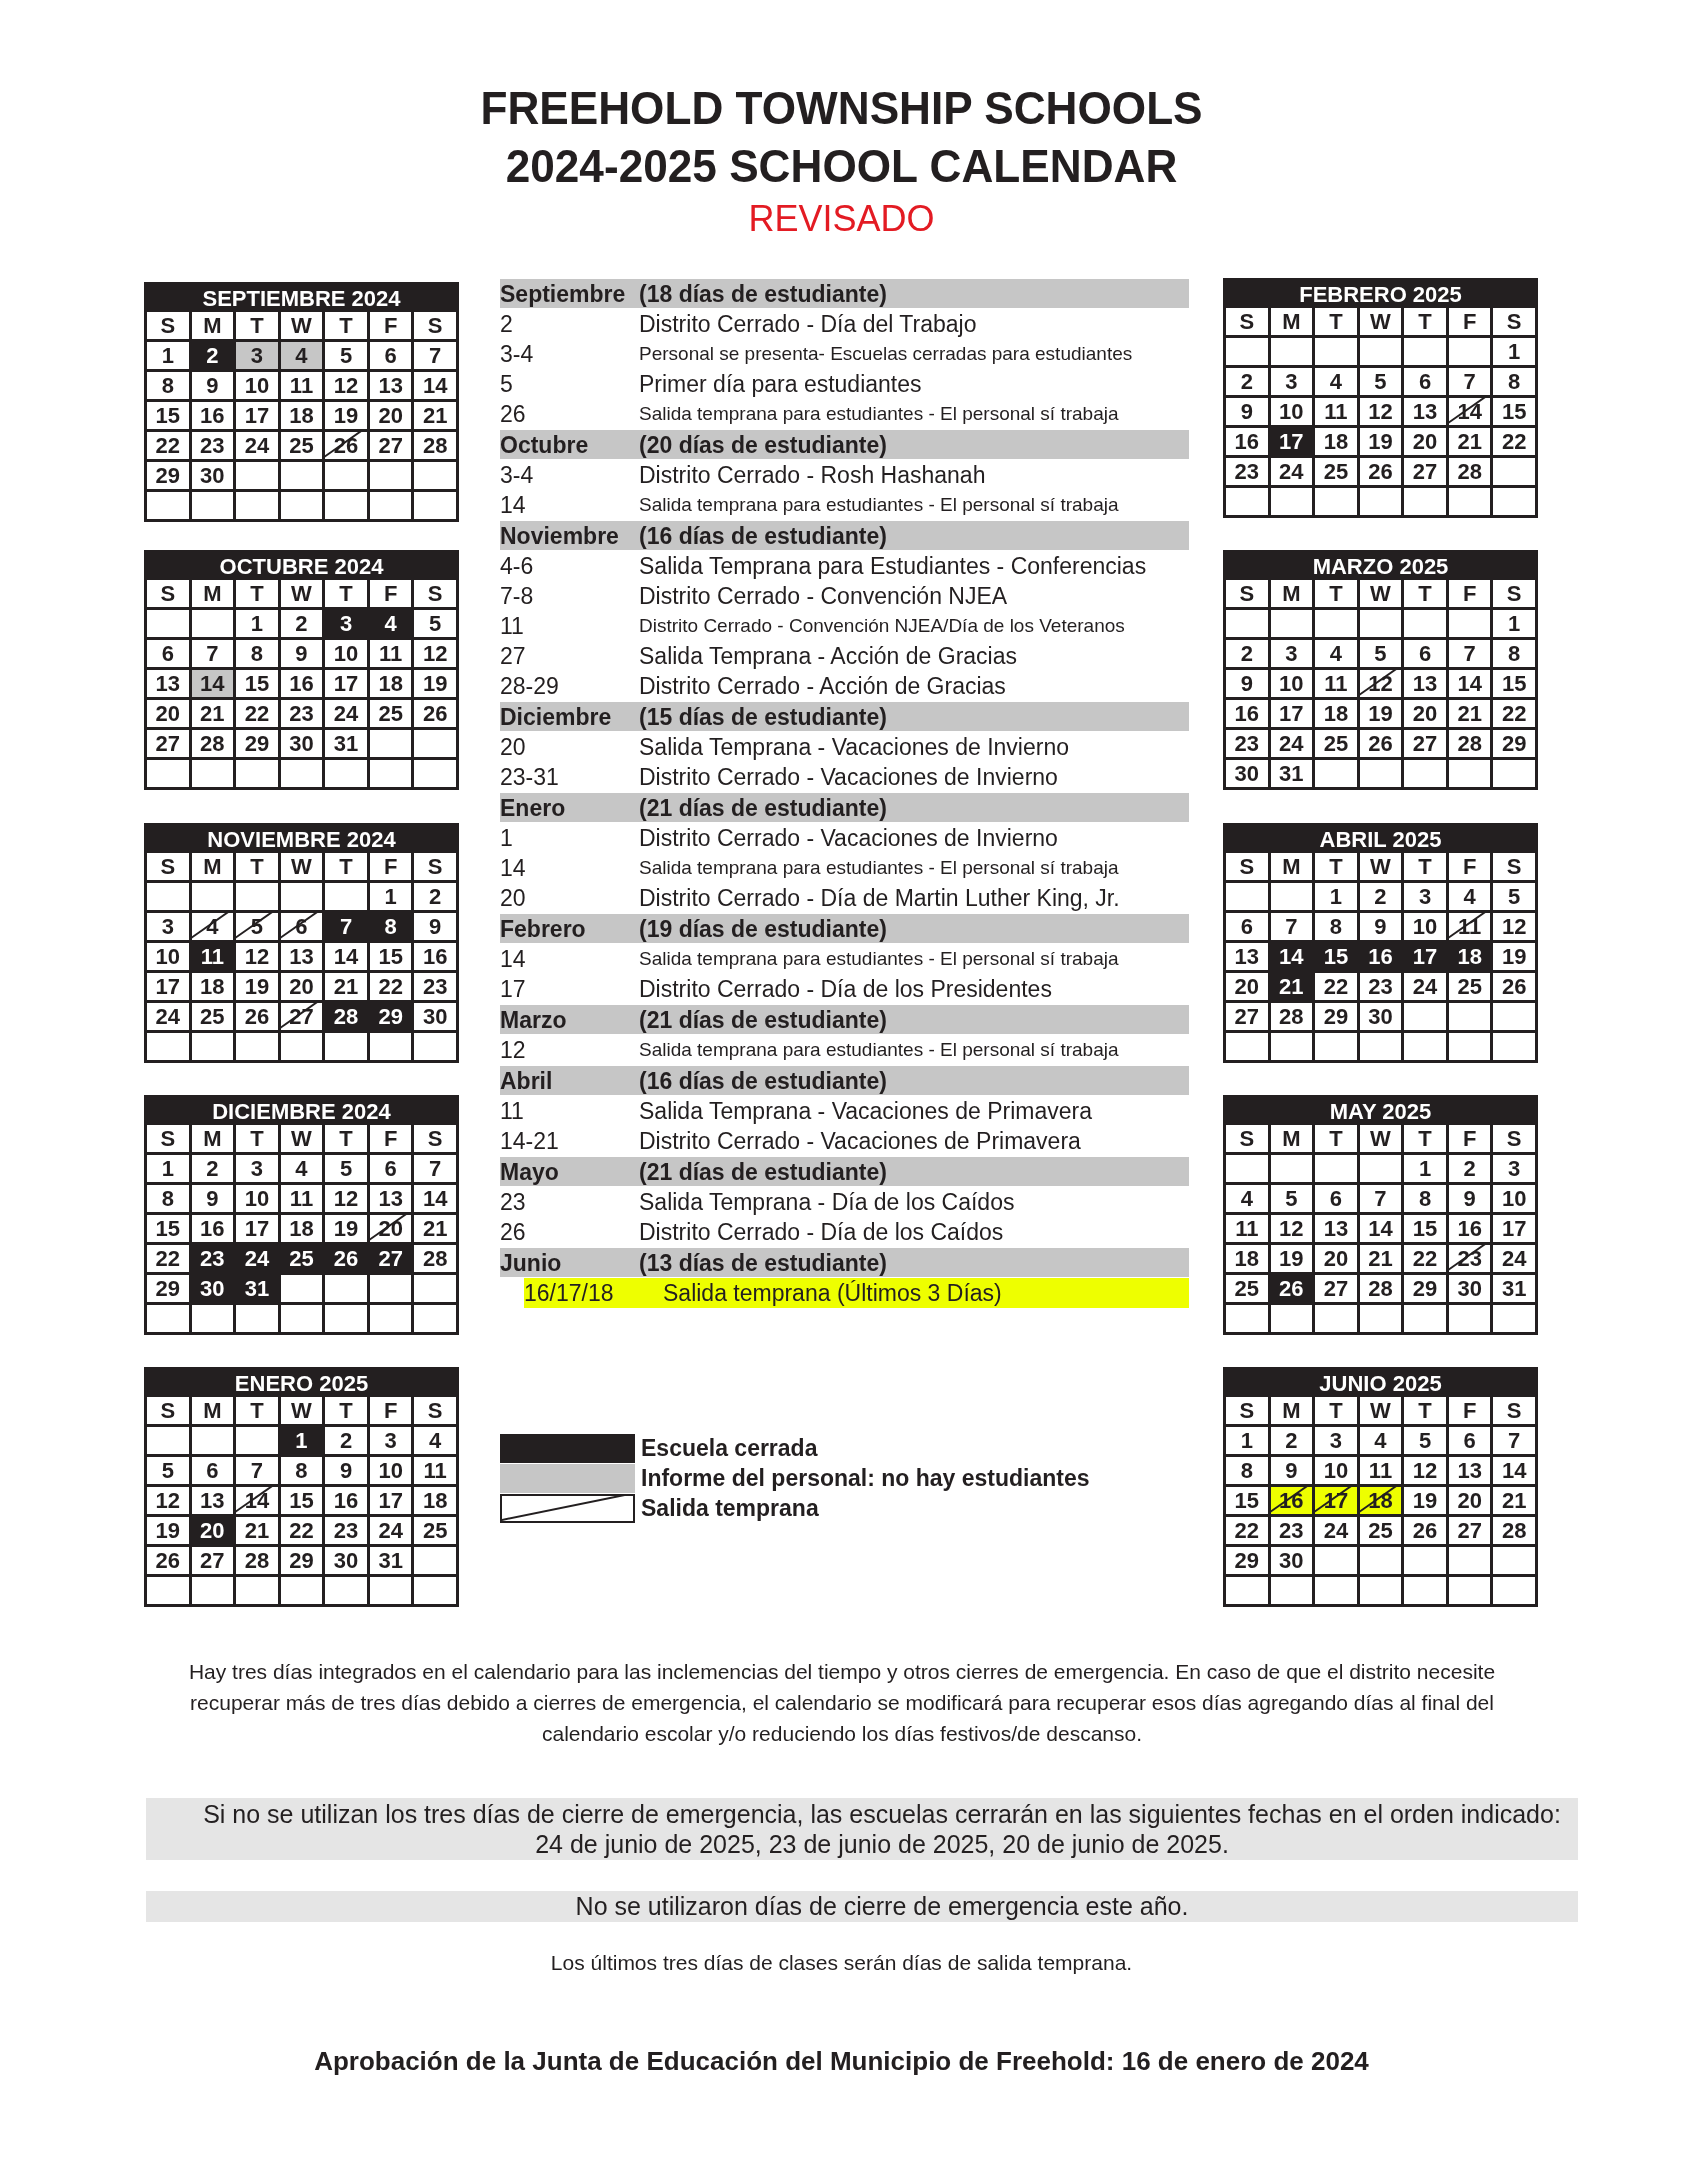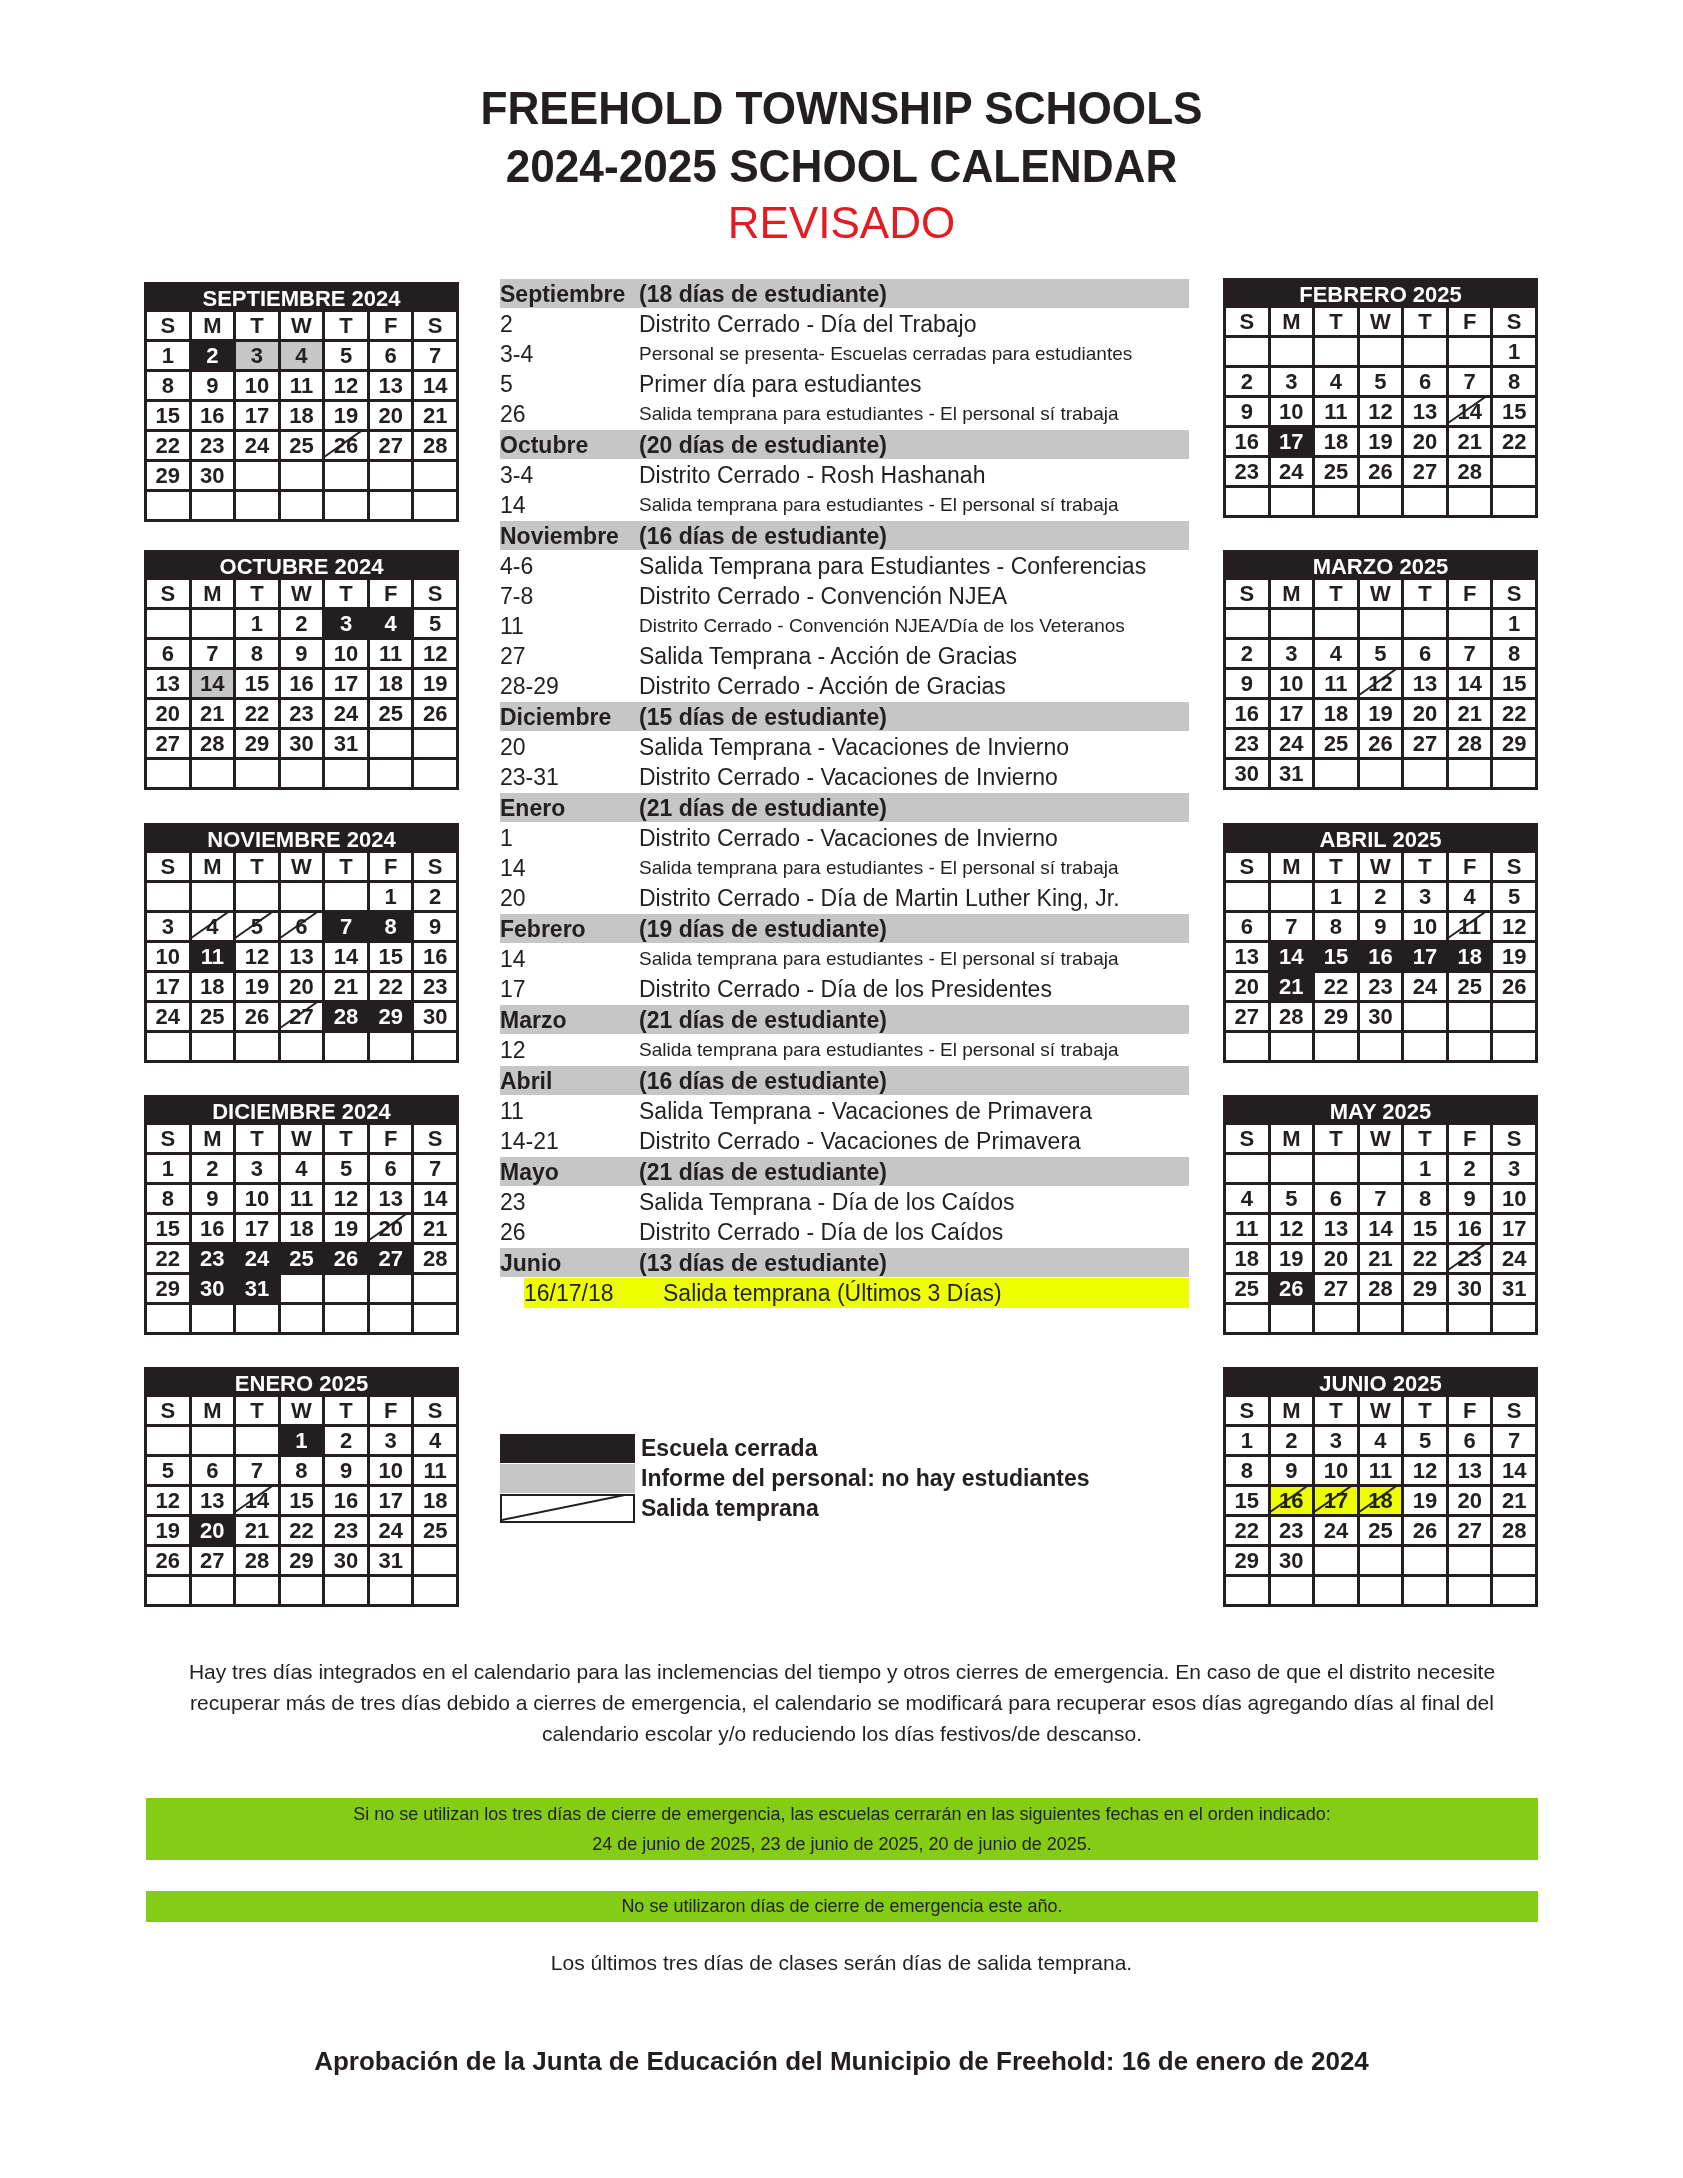--- a/index.html
+++ b/index.html
@@ -1,21 +1,21 @@
 <!DOCTYPE html>
 <html><head>
 <meta charset="utf-8">
 <style>
   html, body { margin:0; padding:0; background:#ffffff; }
   body { width:1683px; height:2178px; position:relative; overflow:hidden;
          font-family:"Liberation Sans", sans-serif; color:#231f20; }
   .title { position:absolute; left:0; width:1683px; text-align:center; font-weight:bold; }
   .t1 { top:81px; font-size:46px; letter-spacing:0px; transform:scaleX(0.96); }
   .t2 { top:139px; font-size:46px; transform:scaleX(0.96); }
-  .t3 { top:198px; font-size:44px; font-weight:normal; color:#e31b23; }
+  .t3 { top:198px; font-size:36px; font-weight:normal; color:#e31b23; }
 
   .cal { position:absolute; width:315px; border:3px solid #231f20; background:#231f20; box-sizing:border-box; }
   .cal .mh { height:27px; line-height:28px; color:#fff; font-weight:bold; font-size:22px; text-align:center; background:#231f20; }
   .cal .grid { display:grid; grid-template-columns:repeat(7, 1fr); gap:3px; background:#231f20; padding:0 0 0 0; }
   .cal .cell { height:27px; line-height:28px; background:#fff; text-align:center; font-weight:bold; font-size:22px; position:relative; color:#231f20; overflow:hidden; }
   .cal .cell.dow { font-size:22px; }
   .cal .cell.closed { background:#231f20; color:#fff; }
   .cal .cell.staff { background:#c6c6c6; }
   .cal .cell.yellow { background:#eeff00; }
   .cal .cell.early::after { content:""; position:absolute; left:-2px; bottom:0; width:112%; height:2px; background:#231f20;
@@ -33,21 +33,21 @@
   .lg { display:flex; height:30px; align-items:center; }
   .lg .sw { width:135px; height:29px; box-sizing:border-box; position:relative; overflow:hidden; }
   .lg .sw.closed { background:#231f20; }
   .lg .sw.staff { background:#c6c6c6; }
   .lg .sw.early { border:2px solid #231f20; background:#fff; }
   .lg .sw.early::after { content:""; position:absolute; left:0; bottom:0; width:139px; height:2px; background:#231f20; transform-origin:left bottom; transform:rotate(-11.5deg); }
   .lg .lab { margin-left:6px; font-weight:bold; font-size:23px; }
 
   .note { position:absolute; left:149px; width:1386px; text-align:center; font-size:21px; line-height:31px; }
   .n1 { top:1656px; }
-  .ybar { position:absolute; left:146px; width:1392px; background:#84cc16; text-align:center; font-size:18px; line-height:30px; }
+  .ybar { position:absolute; left:146px; width:1392px; background:#e5e5e5; text-align:center; font-size:25px; line-height:30px;padding-left:40px; }
   .y1 { top:1798px; height:61px; padding-top:1px; }
   .y2 { top:1891px; height:31px; }
   .b1 { position:absolute; left:0; width:1683px; top:1951px; text-align:center; font-weight:normal; font-size:21px; }
   .b2 { position:absolute; left:0; width:1683px; top:2046px; text-align:center; font-weight:bold; font-size:26px; }
 </style>
 </head>
 <body>
 
 <div class="title t1">FREEHOLD TOWNSHIP SCHOOLS</div>
 <div class="title t2">2024-2025 SCHOOL CALENDAR</div>

